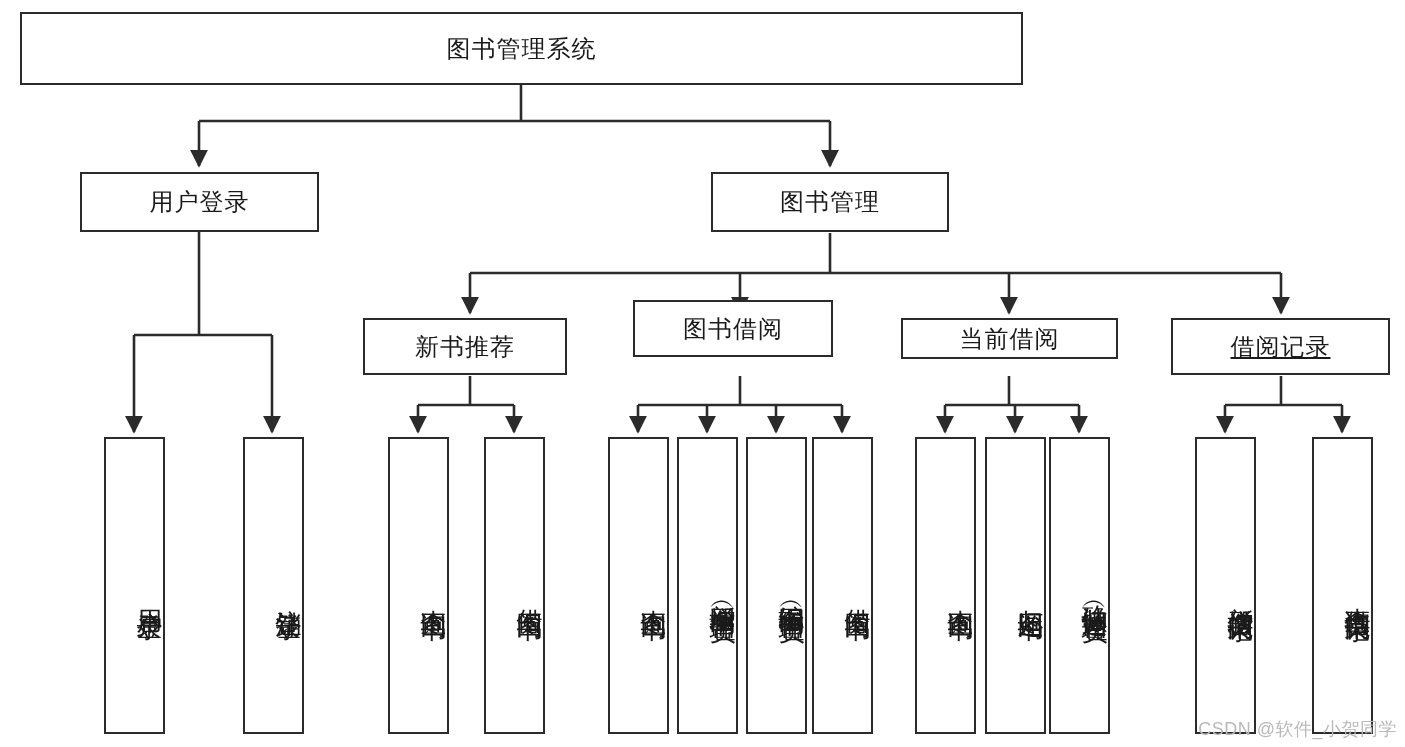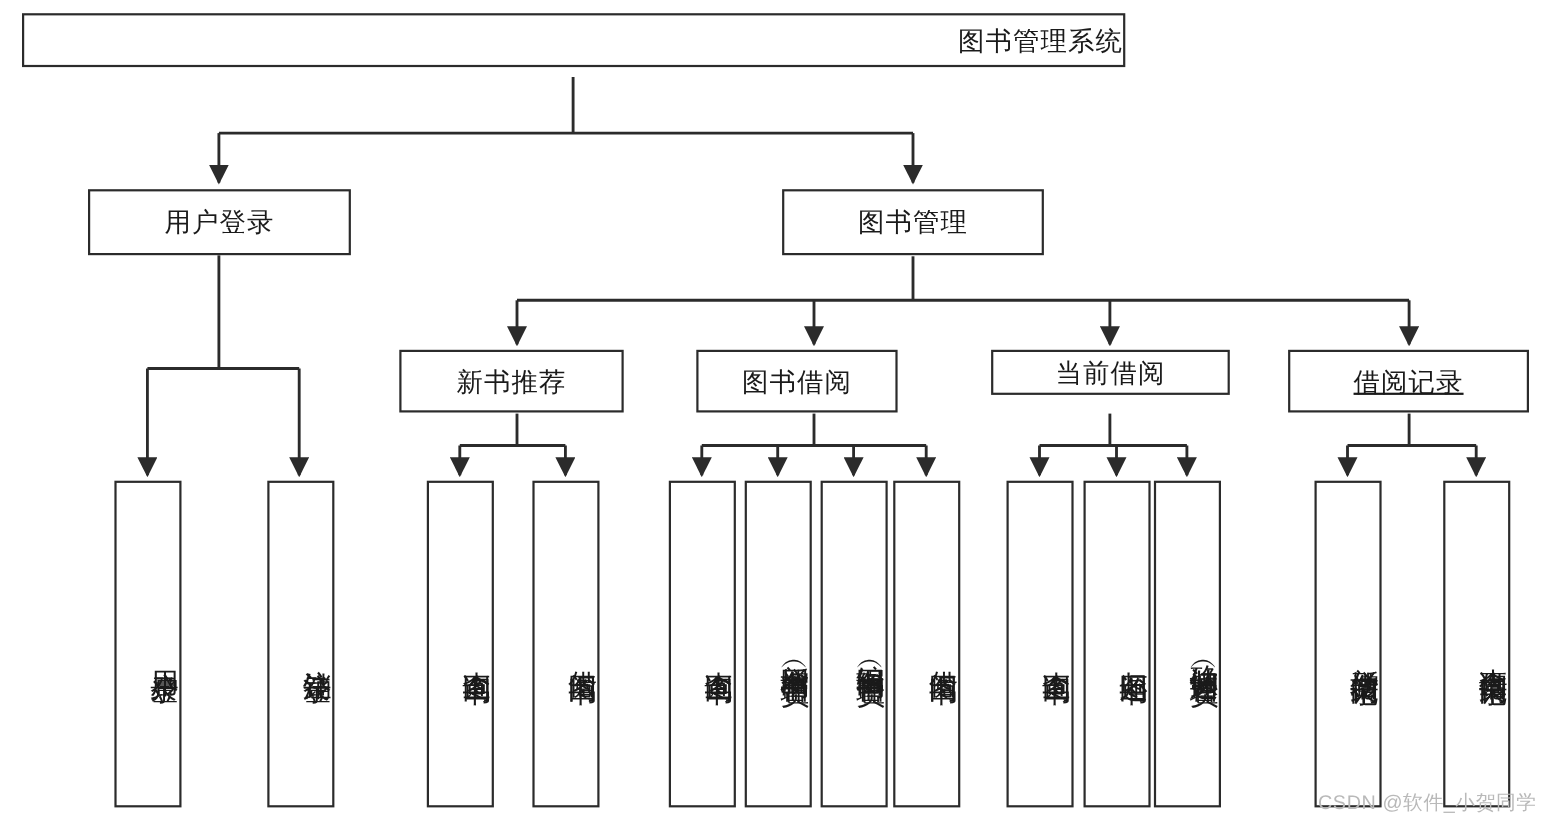--- a/index.html
+++ b/index.html
@@ -114,37 +114,37 @@
       <path d="M 1015 405 L 1015 432" marker-end="url(#arrow)"></path>
       <path d="M 1079 405 L 1079 432" marker-end="url(#arrow)"></path>
 
       <path d="M 1281 376 L 1281 405"></path>
       <path d="M 1225 405 L 1342 405"></path>
       <path d="M 1225 405 L 1225 432" marker-end="url(#arrow)"></path>
       <path d="M 1342 405 L 1342 432" marker-end="url(#arrow)"></path>
     </g>
   </svg>
 
-  <div class="node horiz" style="left:20px; top:12px; width:1003px; height:49px;justify-content:flex-end;">
+  <div class="node horiz" style="left:20px; top:12px; width:1003px; height:73px;">
     <span>图书管理系统</span>
   </div>
 
   <div class="node horiz" style="left:80px; top:172px; width:239px; height:60px;">
     <span>用户登录</span>
   </div>
 
   <div class="node horiz" style="left:711px; top:172px; width:238px; height:60px;">
     <span>图书管理</span>
   </div>
 
   <div class="node horiz" style="left:363px; top:318px; width:204px; height:57px;">
     <span>新书推荐</span>
   </div>
 
-  <div class="node horiz" style="left:633px; top:318px; width:183px; height:57px;">
+  <div class="node horiz" style="left:633px; top:300px; width:200px; height:57px;">
     <span>图书借阅</span>
   </div>
 
   <div class="node horiz" style="left:901px; top:318px; width:217px; height:41px;">
     <span>当前借阅</span>
   </div>
 
   <div class="node horiz" style="left:1171px; top:318px; width:219px; height:57px;text-decoration:underline;">
     <span>借阅记录</span>
   </div>

